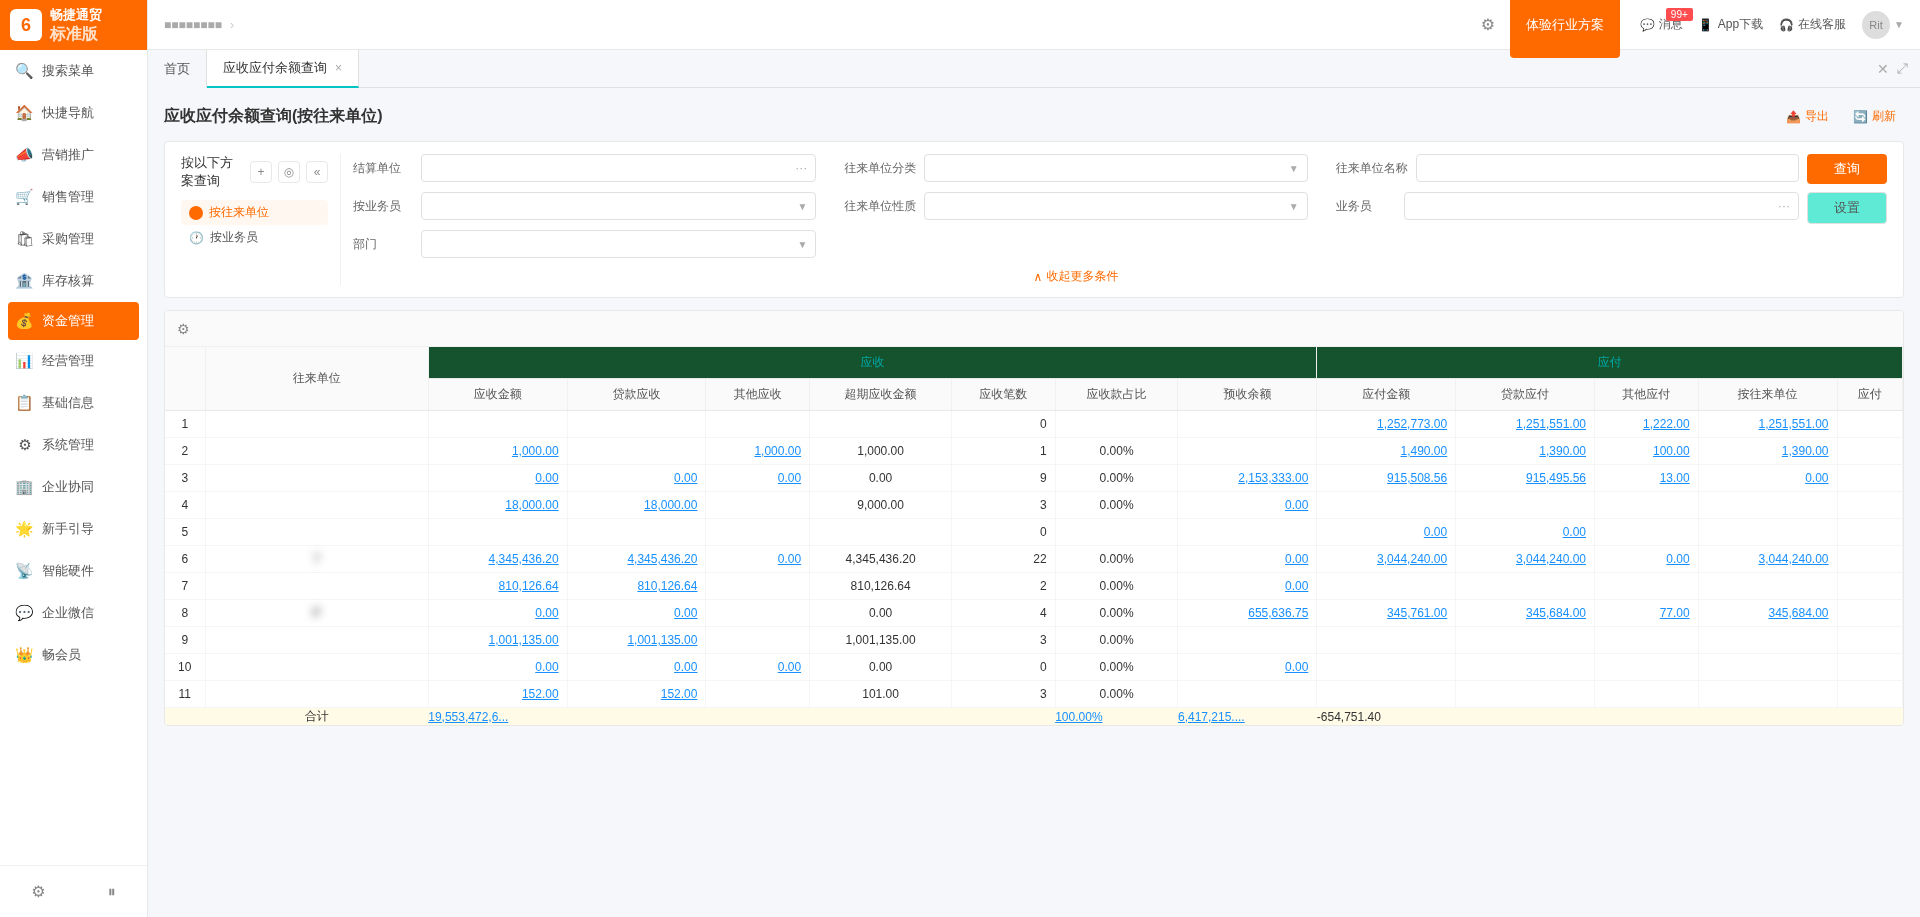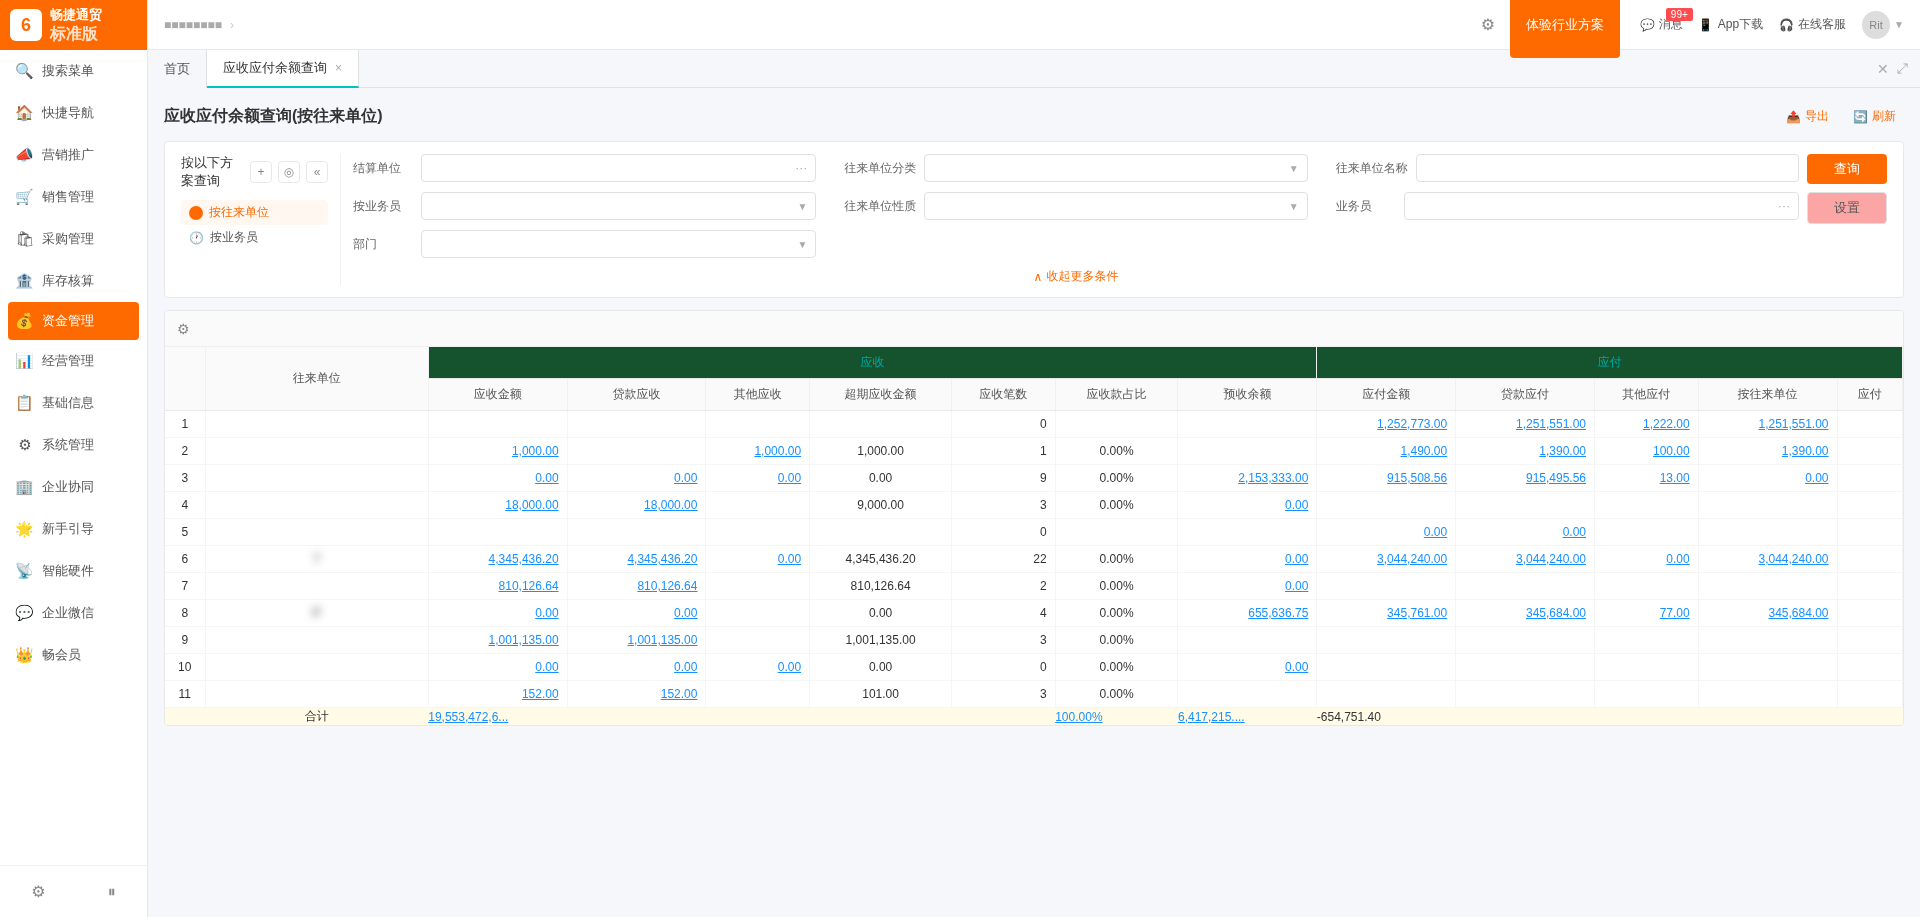--- a/index.html
+++ b/index.html
@@ -129,21 +129,21 @@
     .filter-collapse {
       text-align: center; color: #ff6a00; font-size: 12px; cursor: pointer;
       margin-top: 4px; display: flex; align-items: center; justify-content: center; gap: 4px;
     }
 
     .query-btn {
       background: #ff6a00; color: #fff; border: none; padding: 6px 20px;
       border-radius: 4px; cursor: pointer; font-size: 13px; width: 80px;
     }
     .setting-btn {
-      background: #fca5a5; color: #555; border: 1px solid #e0e0e0; padding: 6px 20px;
+      background: #5eead4; color: #555; border: 1px solid #e0e0e0; padding: 6px 20px;
       border-radius: 4px; cursor: pointer; font-size: 13px; width: 80px; margin-top: 4px;
     }
     .filter-btn-col { display: flex; flex-direction: column; gap: 4px; align-items: center; }
 
     
     .table-section {
       background: #fff; border: 1px solid #e8e8e8; border-radius: 4px; overflow: hidden;
     }
     .table-toolbar {
       height: 36px; background: #fafafa; border-bottom: 1px solid #f0f0f0;

